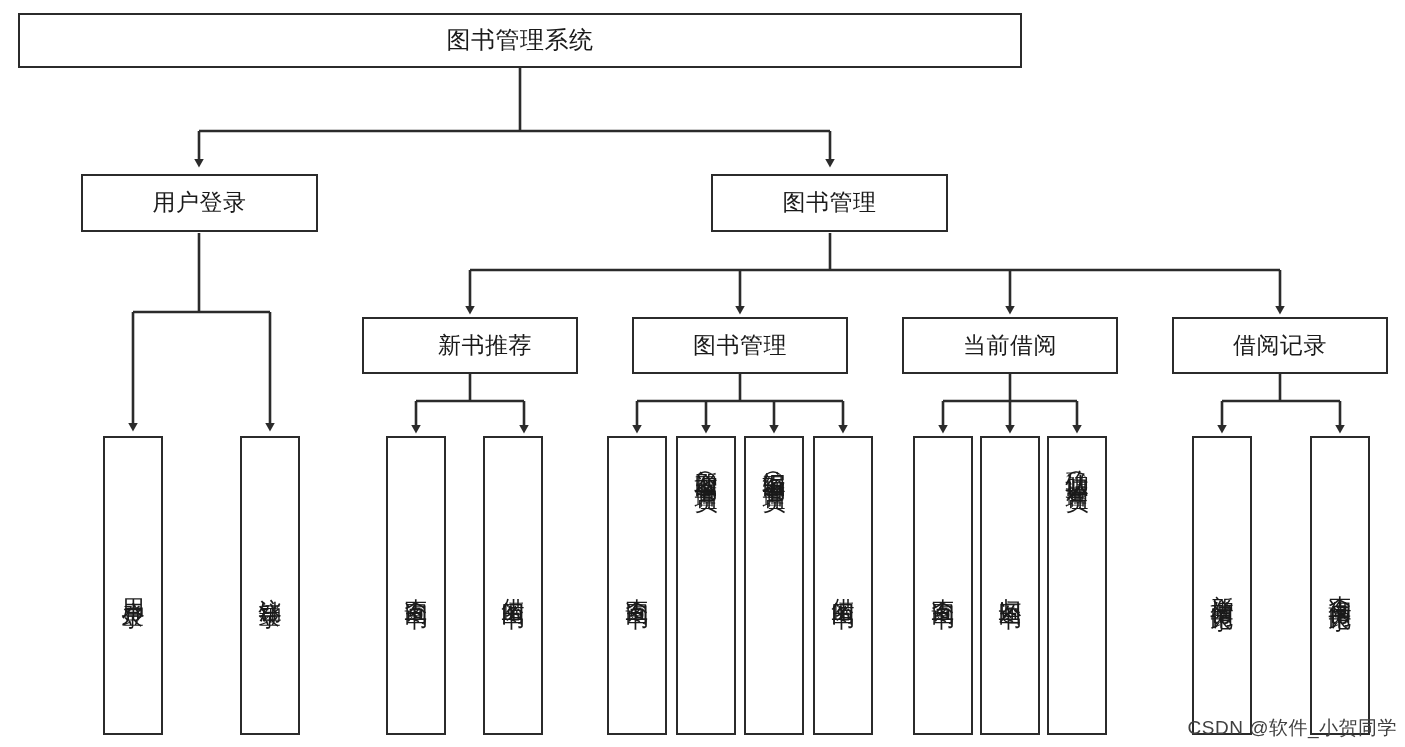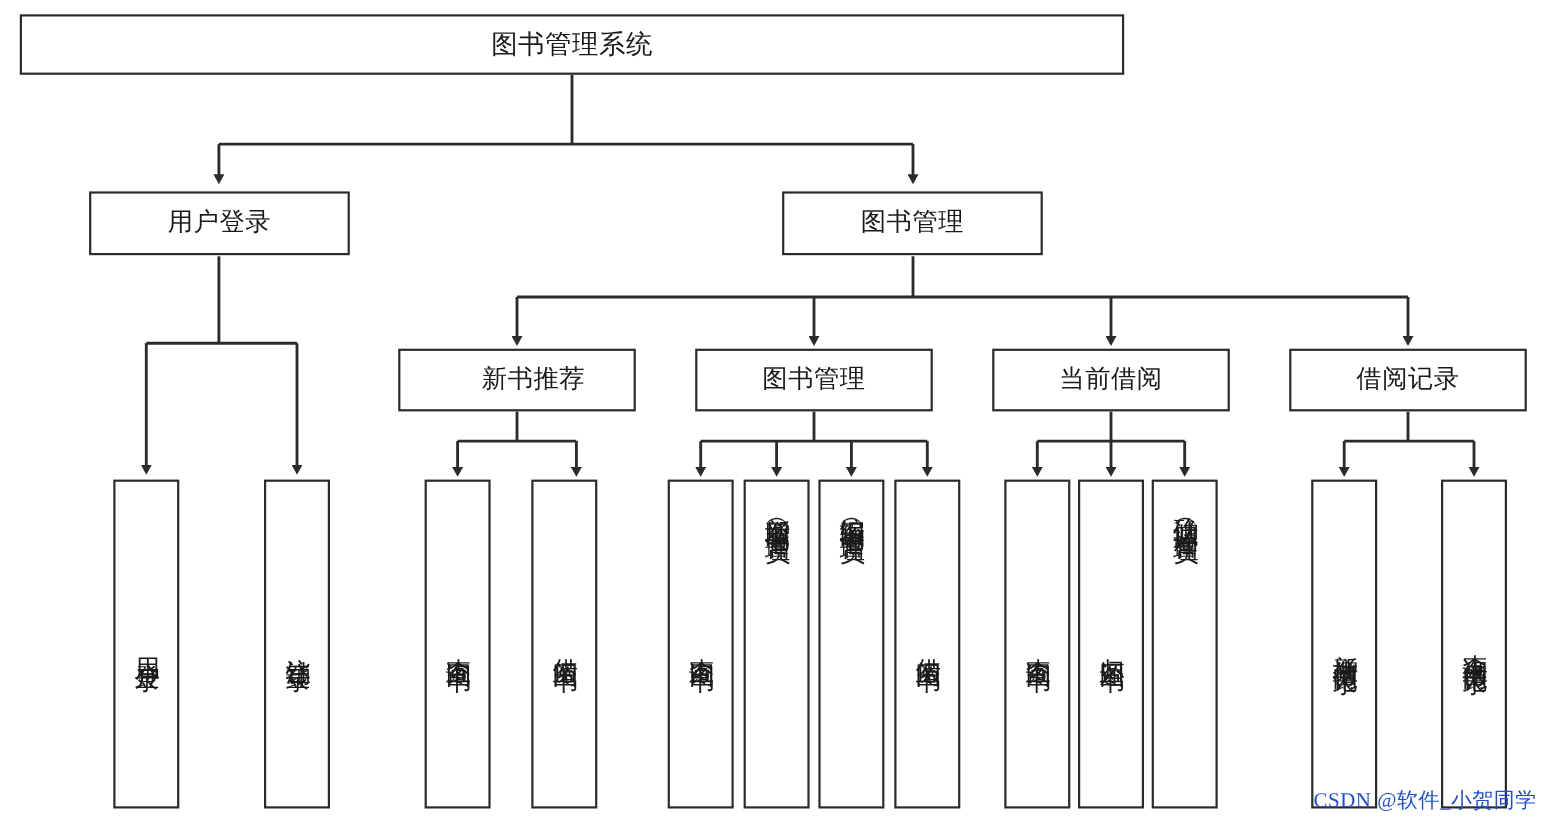--- a/index.html
+++ b/index.html
@@ -61,23 +61,23 @@
     line-height: 1;
   }
   .node.vertical.centered {
     align-items: center;
     padding-top: 0;
   }
   #watermark {
     position: absolute;
     right: 8px;
     bottom: 6px;
-    font-family: Liberation Serif, serif;
+    font-family: Liberation Sans, sans-serif;
     font-size: 19px;
-    color: #1d4ed8;
+    color: #404040;
     letter-spacing: 0.5px;
     white-space: nowrap;
     pointer-events: none;
   }
 </style>
 </head>
 <body>
 
 <div id="diagram-root">
 

